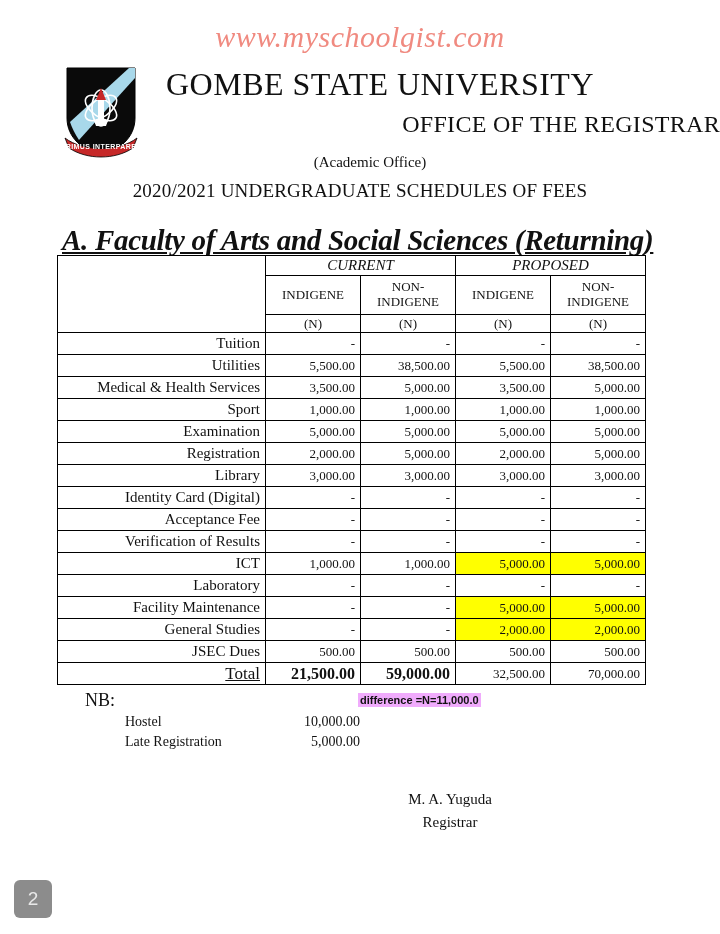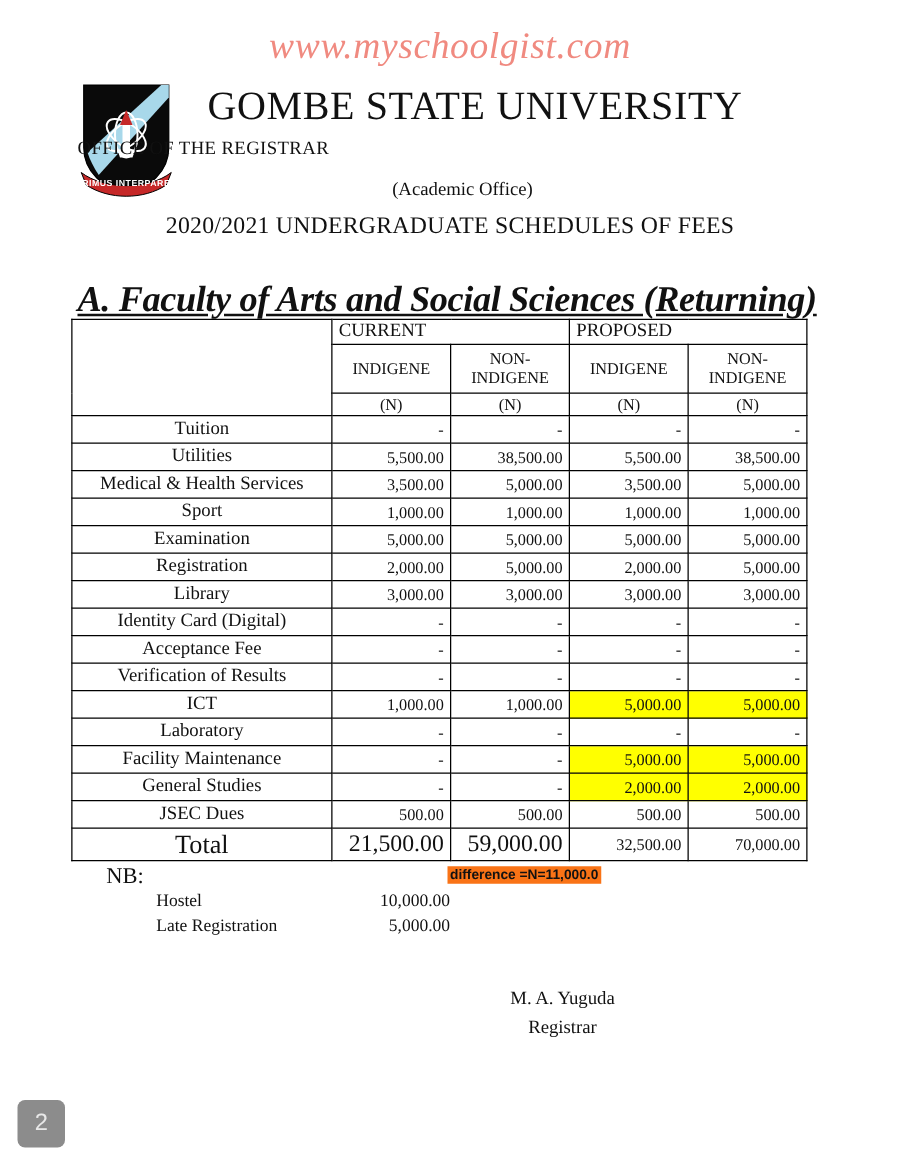--- a/index.html
+++ b/index.html
@@ -39,22 +39,22 @@
     width: 720px;
   }
   .org-title {
     text-align: center;
     font-size: 32px;
     letter-spacing: 0.5px;
     line-height: 1.15;
     padding-left: 40px;
   }
   .office-line {
-    text-align: left;
-    font-size: 15px;
+    text-align: right;
+    font-size: 24px;
     margin-top: 8px;
     padding-left: 20px;
     letter-spacing: 0.3px;
     margin-left: 42px;
   }
   .office-sub {
     text-align: center;
     font-size: 15px;
     margin-top: 16px;
     padding-left: 20px;
@@ -100,70 +100,71 @@
   }
   .fees-table td, .fees-table th {
     border: 1px solid #000;
     padding: 0 5px;
     font-weight: normal;
     vertical-align: middle;
   }
   .fees-table .c-item   { width: 208px; }
   .fees-table .c-num    { width: 95px; }
   .item-cell {
-    text-align: center;
+    text-align: right;
     height: 21px;
     font-size: 15px;
     white-space: nowrap;
   }
   .num-cell {
     text-align: right;
     height: 21px;
     font-size: 13px;
     white-space: nowrap;
   }
   .grp-head {
-    text-align: left;
+    text-align: center;
     height: 19px;
     font-size: 15px;
+    font-style: italic;
   }
   .sub-head {
     text-align: center;
     height: 38px;
     font-size: 13px;
     line-height: 1.15;
   }
   .cur-head {
     text-align: center;
     height: 17px;
     font-size: 13px;
   }
   .blank-head { border: 1px solid #000; }
   .hl { background: #ffff00; }
-  .total-row .item-cell { font-size: 21px; }
-  .total-row .bold { font-weight: normal; font-size: 19px; }
+  .total-row .item-cell { font-size: 17px; text-decoration: underline; }
+  .total-row .bold { font-weight: bold; font-size: 16px; }
 
   
   .nb-block {
     position: absolute;
     left: 0;
     top: 690px;
     width: 720px;
   }
   .nb-label {
     position: absolute;
     left: 85px;
     top: 0px;
     font-size: 18px;
   }
   .nb-note {
     position: absolute;
     left: 358px;
     top: 3px;
-    background: #f97316;
+    background: #f0abfc;
     font-family: "Liberation Sans", "DejaVu Sans", sans-serif;
     font-weight: bold;
     font-size: 11px;
     padding: 1px 2px;
     white-space: nowrap;
   }
   .nb-rows {
     position: absolute;
     left: 125px;
     top: 22px;

